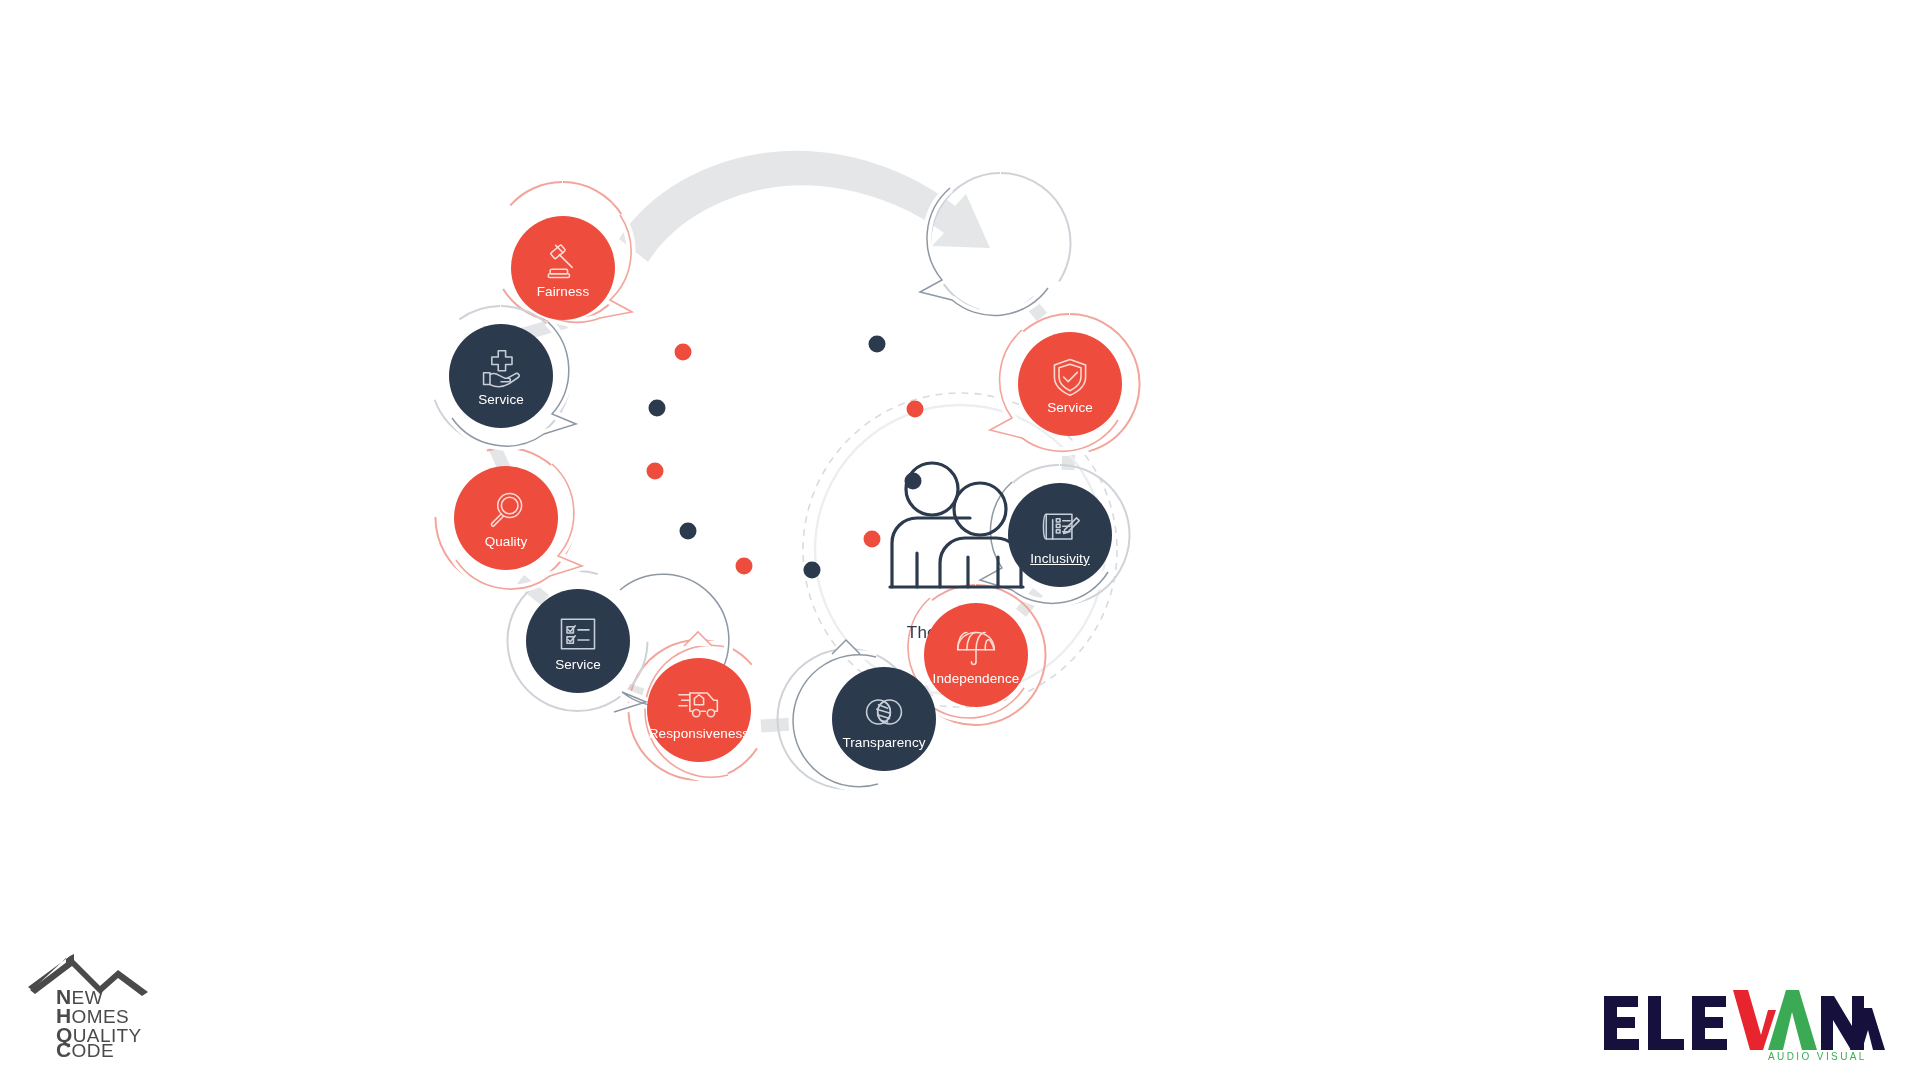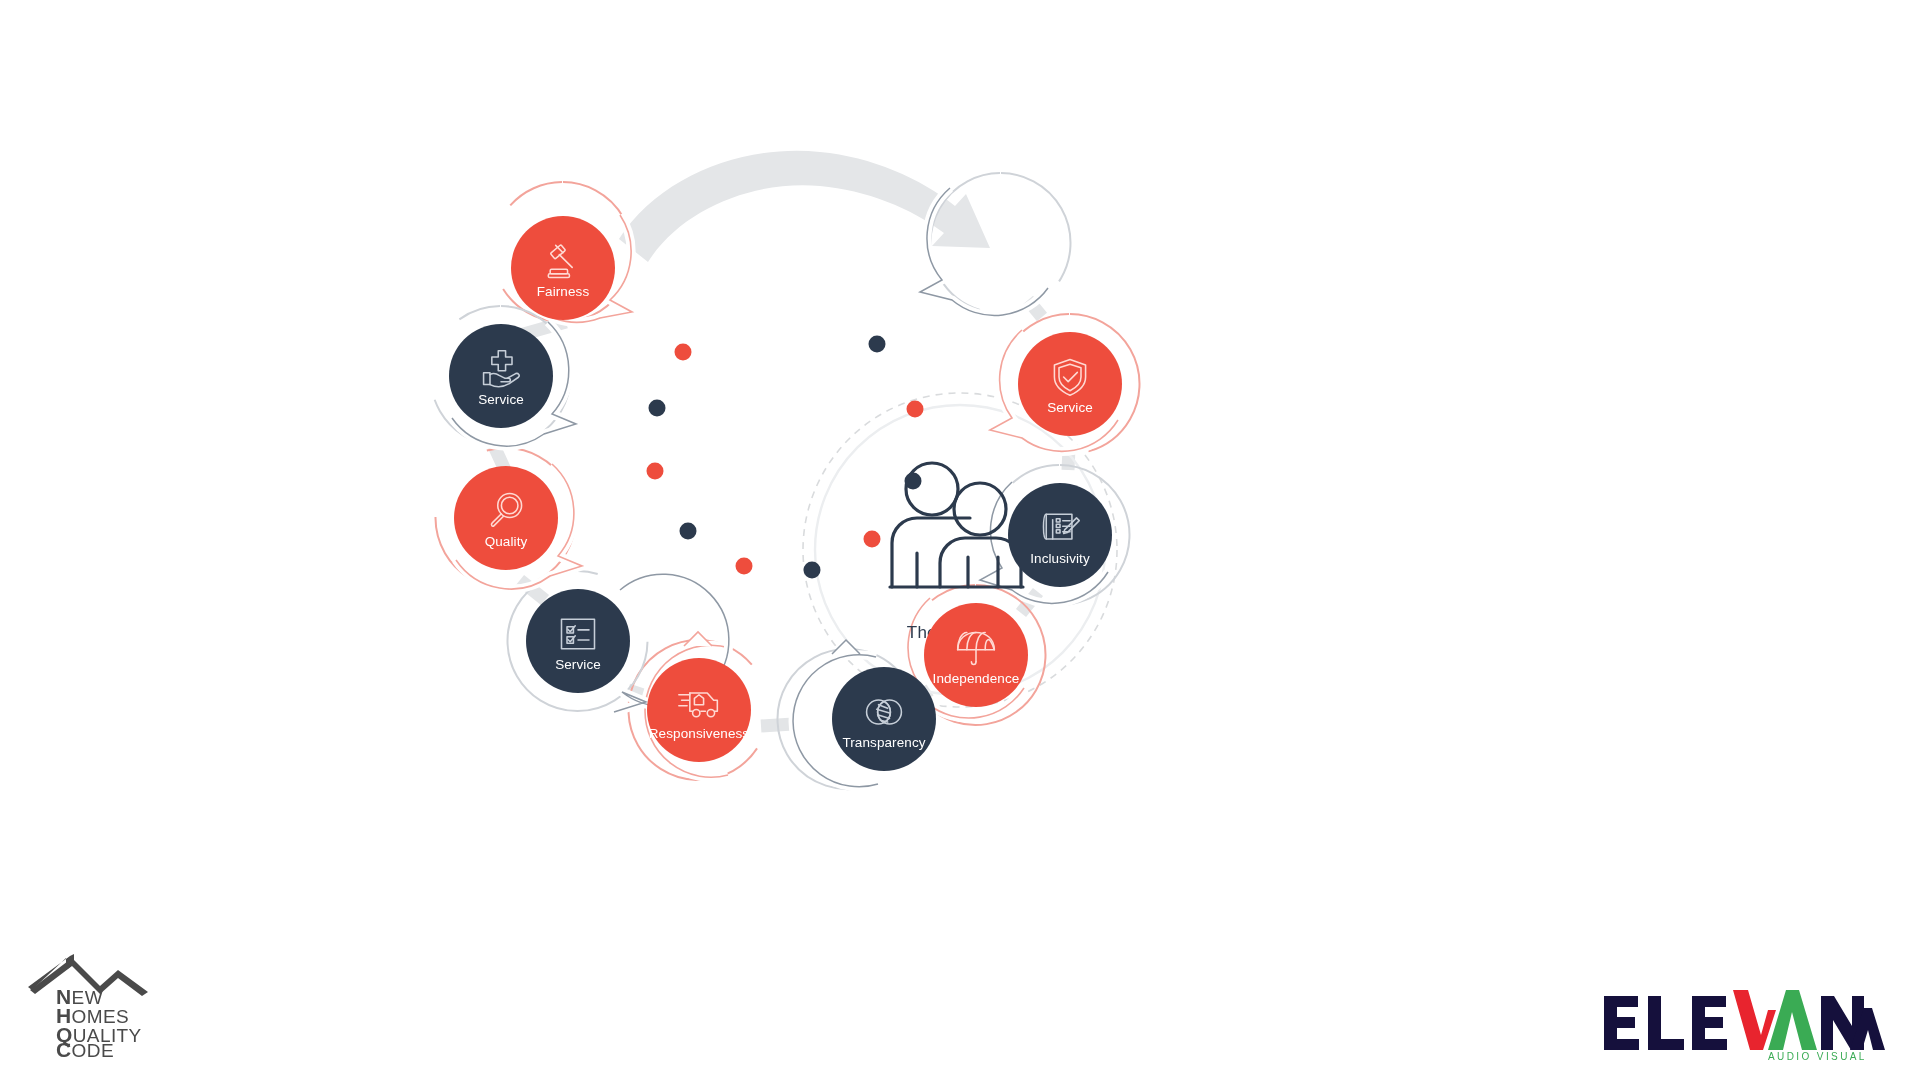--- a/index.html
+++ b/index.html
@@ -215,21 +215,21 @@
       <span class="glyph">
         <svg viewBox="0 0 48 48" fill="none" stroke="#ffd9d3" stroke-width="1.7" stroke-linecap="round" stroke-linejoin="round">
           <path d="M24 5 L41 11 V24 C41 34 33 40 24 44 C15 40 7 34 7 24 V11 Z"></path>
           <path d="M24 10 L36 14 V24 C36 31 30 36 24 39 C18 36 12 31 12 24 V14 Z"></path>
           <path d="M17 24 L22 29 L32 19"></path>
         </svg>
       </span>
       <span class="nlabel">Service</span>
     </div>
 
-    <div class="node navy" style="left:1060px; top:535px;">
+    <div class="node navy" style="left:1060px; top:535px;text-decoration:underline;">
       <span class="glyph">
         <svg viewBox="0 0 48 48" fill="none" stroke="#c6ced8" stroke-width="1.7" stroke-linecap="round" stroke-linejoin="round">
           <path d="M9 9 H37 V36 H9 Z"></path>
           <path d="M9 9 C5 9 5 36 9 36"></path>
           <line x1="16" y1="15" x2="16" y2="36"></line>
           <rect x="20" y="14" width="4" height="3.5"></rect>
           <rect x="20" y="20" width="4" height="3.5"></rect>
           <rect x="20" y="26" width="4" height="3.5"></rect>
           <line x1="27" y1="16" x2="35" y2="16"></line>
           <line x1="27" y1="22" x2="35" y2="22"></line>

